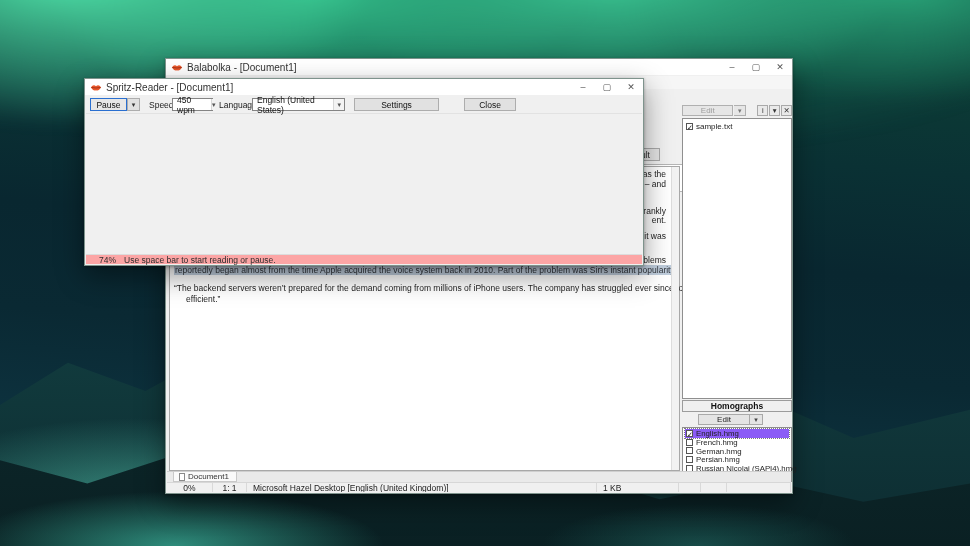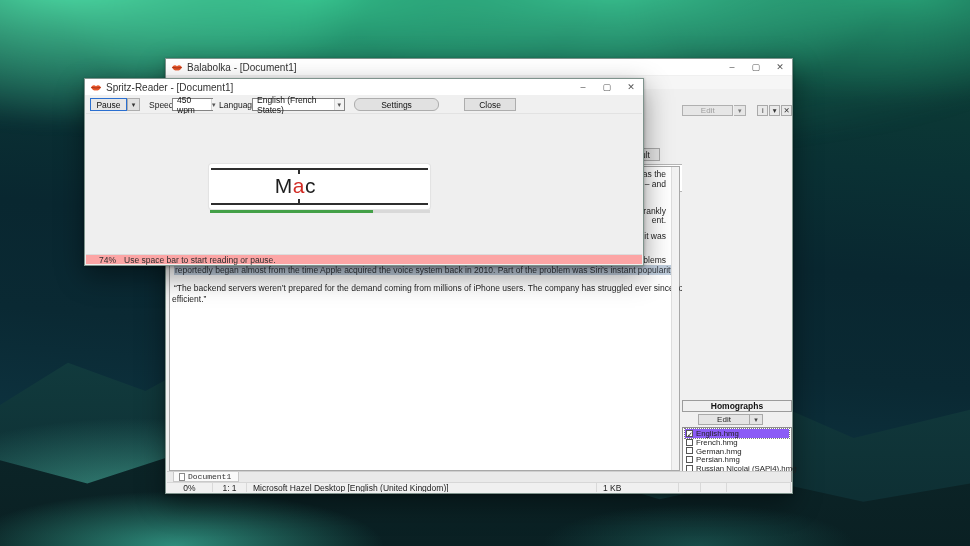--- a/index.html
+++ b/index.html
@@ -52,23 +52,23 @@
   .bb-whitebox { position:absolute; left:390px; top:75px; width:126px; height:28px;
     background:#fff; border:1px solid #b5b5b5; }
   .bb-text { position:absolute; left:3px; top:107px; width:511px; height:305px;
     background:#fff; border:1px solid #a8a8a8; font-size:8.5px; color:#1d1d1d; }
   .bb-scroll { position:absolute; right:0; top:0; bottom:0; width:8px; background:#f2f2f2; border-left:1px solid #ddd; }
   .frag { position:absolute; right:13px; white-space:nowrap; }
   .f0{top:2px;} .f1{top:12px;} .f2{top:39px;} .f3{top:48px;} .f4{top:64px;} .f5{top:88px;}
   .line-hl { position:absolute; left:4px; top:98px; white-space:nowrap;
     background:#bfcddc; color:#30343a; padding:0 1px; filter:blur(.3px); }
   .line-p1 { position:absolute; left:4px; top:116px; white-space:nowrap; }
-  .line-p2 { position:absolute; left:2px; top:127px; white-space:nowrap; }
-
-  .bb-tabrow { position:absolute; left:1px; right:1px; top:412px; height:11px; background:#eaeaea; border-top:1px solid #cfcfcf; display:flex;font-family:Liberation Mono, monospace; }
+  .line-p2 { position:absolute; left:16px; top:127px; white-space:nowrap; }
+
+  .bb-tabrow { position:absolute; left:1px; right:1px; top:412px; height:11px; background:#eaeaea; border-top:1px solid #cfcfcf; display:flex; }
   .bb-tab { display:flex; align-items:center; gap:3px; background:#fafafa; border:1px solid #c9c9c9; border-top:none;
     padding:0 7px 0 5px; font-size:8px; color:#333; margin-left:6px; }
   .doc-ico { width:6px; height:8px; background:#fff; border:1px solid #8a8a8a; }
   .bb-status { position:absolute; left:1px; right:1px; top:423px; bottom:1px; background:#f0f0f0;
     border-top:1px solid #d7d7d7; display:flex; font-size:8.5px; color:#222; align-items:center; }
   .bb-status .cell { height:100%; display:flex; align-items:center; padding:0 6px; border-right:1px solid #d9d9d9; white-space:nowrap; overflow:hidden; }
   .c-prog{width:46px; justify-content:center;} .c-caret{width:34px; justify-content:center;}
   .c-voice{width:350px;} .c-size{width:82px;text-align:right;} .c-e1{width:22px;} .c-e2{width:26px;} .c-e3{flex:1; border-right:none;}
 
   
@@ -104,21 +104,21 @@
   .ctl { position:absolute; top:2px; height:13px; font-size:8.5px; display:flex; align-items:center; }
   .lbl { color:#222; }
   .pause-main { left:4px; width:37px; background:#e7e7e7; border:1px solid #2a6fd0; justify-content:center; color:#111; }
   .pause-arrow { left:41px; width:13px; background:#e1e1e1; border:1px solid #adadad; justify-content:center; font-size:7px; color:#333; }
   .l-speed { left:63px; } .l-lang { left:133px; }
   .combo { background:#fff; border:1px solid #848484; color:#111; padding-left:4px; }
   .combo .arrow { margin-left:auto; width:12px; height:100%; display:flex; align-items:center; justify-content:center;
     font-size:7px; color:#555; border-left:1px solid #d7d7d7; background:#f3f3f3; }
   .cb-speed { left:86px; width:41px;gap:16px; } .cb-lang { left:166px; width:93px; }
   .btn { background:#e1e1e1; border:1px solid #adadad; justify-content:center; color:#111; }
-  .b-settings { left:268px; width:85px;border-radius:6px; } .b-close { left:378px; width:52px; }
+  .b-settings { left:268px; width:85px; } .b-close { left:378px; width:52px; }
 
   .sp-content { position:absolute; left:1px; right:1px; top:35px; height:140px; background:#efefef; }
   .pane { position:absolute; left:123px; top:50px; width:221px; height:45px; background:#fff; border-radius:3px;
     box-shadow:0 0 0 1px #e3e3e3, 0 1px 2px rgba(0,0,0,.08); }
   .pane .hline { position:absolute; left:2px; right:2px; height:2px; background:#2e2e2e; }
   .hl-top { top:4px; } .hl-bot { bottom:4px; }
   .tick { position:absolute; left:89px; width:2px; height:4px; background:#2e2e2e; }
   .tick-top { top:6px; } .tick-bot { bottom:6px; }
   .word { position:absolute; left:90px; top:50%; transform:translate(-59%,-54%); font-size:21px; font-weight:500;
     color:#1f1f1f; letter-spacing:.5px; white-space:nowrap; }
@@ -182,20 +182,26 @@
   </div>
 
   <div class="panel">
     <div class="p-toolbar">
       <div class="p-edit">Edit</div>
       <div class="p-edit-arrow">▾</div>
       <div class="p-mini first">i</div>
       <div class="p-mini">▾</div>
       <div class="p-mini">✕</div>
     </div>
+    <div class="p-list">
+      <div class="row">
+        <span class="cb">✓</span>
+        <span>sample.txt</span>
+      </div>
+    </div>
     <div class="hmg-head">Homographs</div>
     <div class="hmg-editrow">
       <div class="hmg-edit">Edit</div>
       <div class="hmg-edit-arrow">▾</div>
     </div>
     <div class="hmg-list">
       <div class="row sel">
         <span class="cb">✓</span>
         <span>English.hmg</span>
       </div>
@@ -257,37 +263,25 @@
   <div class="sp-toolbar">
     <div class="ctl pause-main">Pause</div>
     <div class="ctl pause-arrow">▾</div>
     <span class="ctl lbl l-speed">Speed:</span>
     <div class="ctl combo cb-speed">
       <span>450 wpm</span>
       <span class="arrow">▾</span>
     </div>
     <span class="ctl lbl l-lang">Language:</span>
     <div class="ctl combo cb-lang">
-      <span>English (French States)</span>
+      <span>English (United States)</span>
       <span class="arrow">▾</span>
     </div>
     <div class="ctl btn b-settings">Settings</div>
     <div class="ctl btn b-close">Close</div>
   </div>
 
-  <div class="sp-content">
-    <div class="pane">
-      <div class="hline hl-top"></div>
-      <div class="hline hl-bot"></div>
-      <div class="tick tick-top"></div>
-      <div class="tick tick-bot"></div>
-      <div class="word"><span>M</span><span class="orp">a</span><span>c</span></div>
-    </div>
-    <div class="prog-track">
-      <div class="prog-fill" style="width: 74%;"></div>
-    </div>
-  </div>
 
   <div class="sp-status">
     <span class="sp-pct">74%</span>
     <span class="sp-hint">Use space bar to start reading or pause.</span>
   </div>
 </div>
 
 </body></html>

